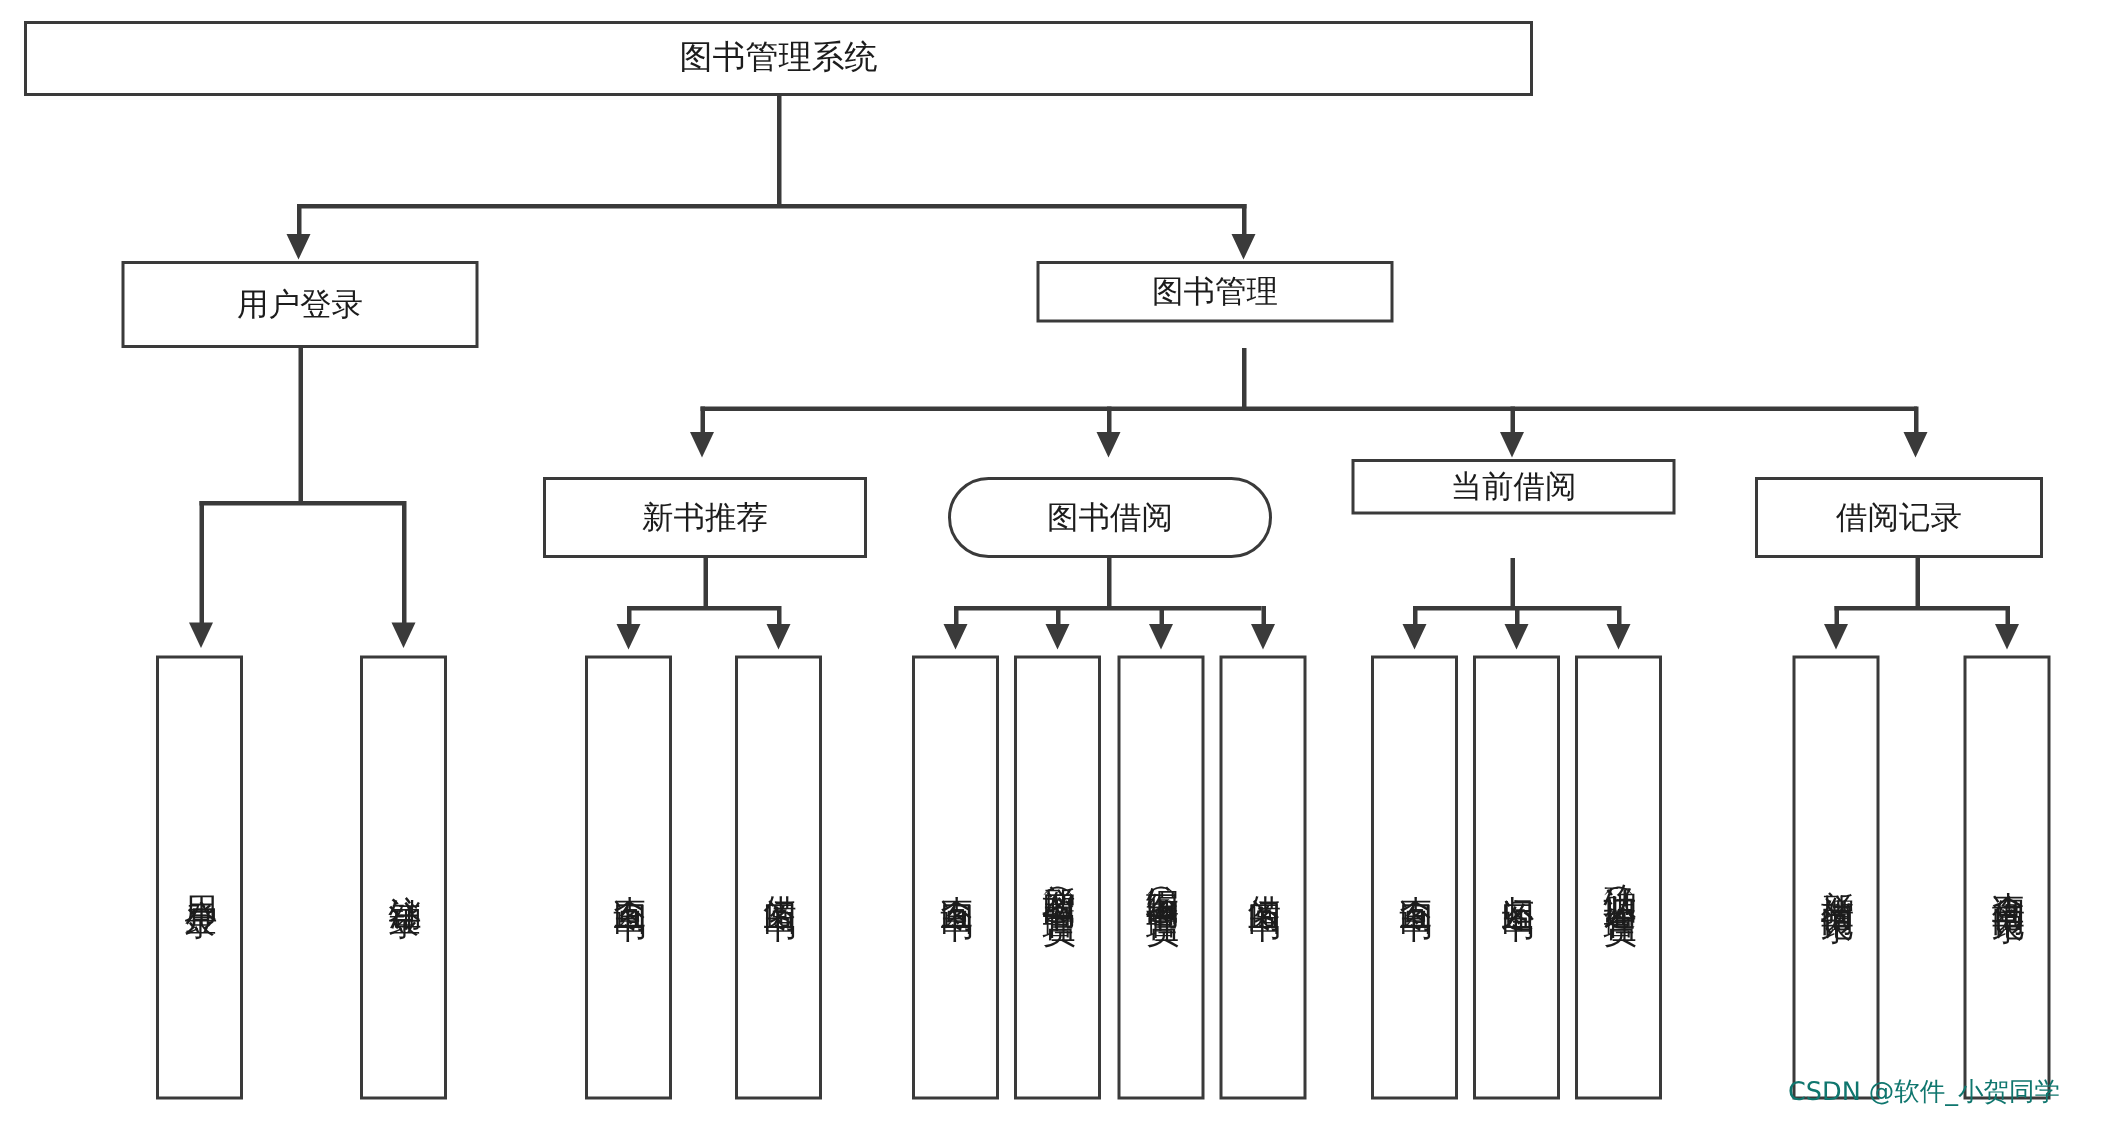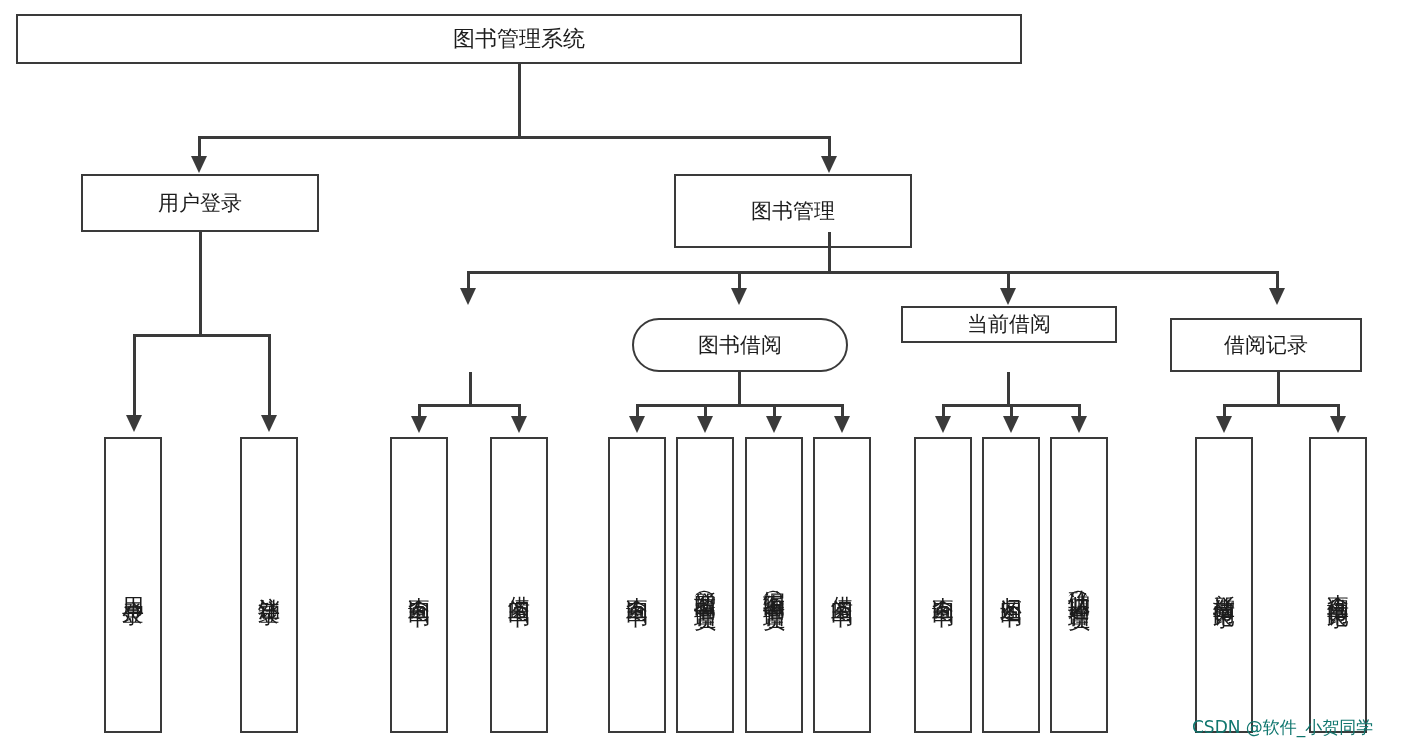--- a/index.html
+++ b/index.html
@@ -89,21 +89,21 @@
   <div class="hline" style="left:198px; top:136px; width:633px; height:2.5px;"></div>
   <div class="vline" style="left:198px; top:136px; width:2.5px; height:24px;"></div>
   <div class="arrow" style="left:191px; top:156px;"></div>
   <div class="vline" style="left:828px; top:136px; width:2.5px; height:24px;"></div>
   <div class="arrow" style="left:821px; top:156px;"></div>
 
   <div class="node horiz" style="left:81px; top:174px; width:238px; height:58px;">
     <span class="label">用户登录</span>
   </div>
 
-  <div class="node horiz" style="left:674px; top:174px; width:238px; height:74px;">
+  <div class="node horiz" style="left:691px; top:174px; width:238px; height:41px;">
     <span class="label">图书管理</span>
   </div>
 
   <div class="vline" style="left:199px; top:232px; width:2.5px; height:104px;"></div>
   <div class="hline" style="left:133px; top:334px; width:137px; height:2.5px;"></div>
   <div class="vline" style="left:133px; top:334px; width:2.5px; height:85px;"></div>
   <div class="arrow" style="left:126px; top:415px;"></div>
   <div class="vline" style="left:268px; top:334px; width:2.5px; height:85px;"></div>
   <div class="arrow" style="left:261px; top:415px;"></div>
 
@@ -111,20 +111,23 @@
   <div class="hline" style="left:467px; top:271px; width:811px; height:2.5px;"></div>
   <div class="vline" style="left:467px; top:271px; width:2.5px; height:21px;"></div>
   <div class="arrow" style="left:460px; top:288px;"></div>
   <div class="vline" style="left:738px; top:271px; width:2.5px; height:21px;"></div>
   <div class="arrow" style="left:731px; top:288px;"></div>
   <div class="vline" style="left:1007px; top:271px; width:2.5px; height:21px;"></div>
   <div class="arrow" style="left:1000px; top:288px;"></div>
   <div class="vline" style="left:1276px; top:271px; width:2.5px; height:21px;"></div>
   <div class="arrow" style="left:1269px; top:288px;"></div>
 
+  <div class="node horiz" style="left:362px; top:318px; width:216px; height:54px;">
+    <span class="label">新书推荐</span>
+  </div>
   <div class="node horiz" style="left:632px; top:318px; width:216px; height:54px;border-radius:27px;">
     <span class="label">图书借阅</span>
   </div>
   <div class="node horiz" style="left:901px; top:306px; width:216px; height:37px;">
     <span class="label">当前借阅</span>
   </div>
   <div class="node horiz" style="left:1170px; top:318px; width:192px; height:54px;">
     <span class="label">借阅记录</span>
   </div>
 

